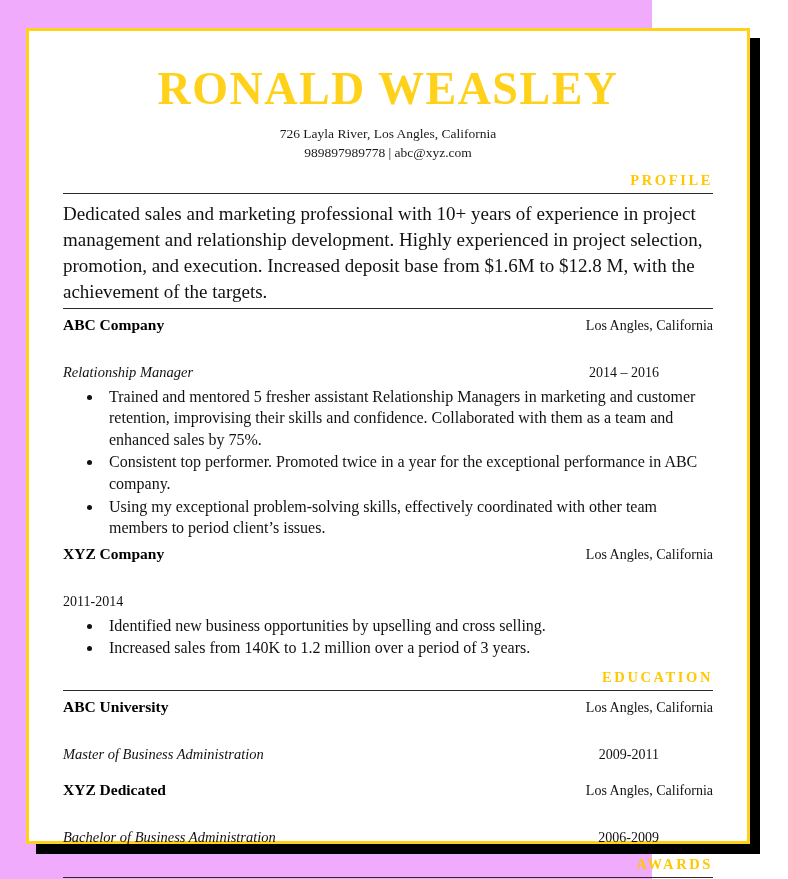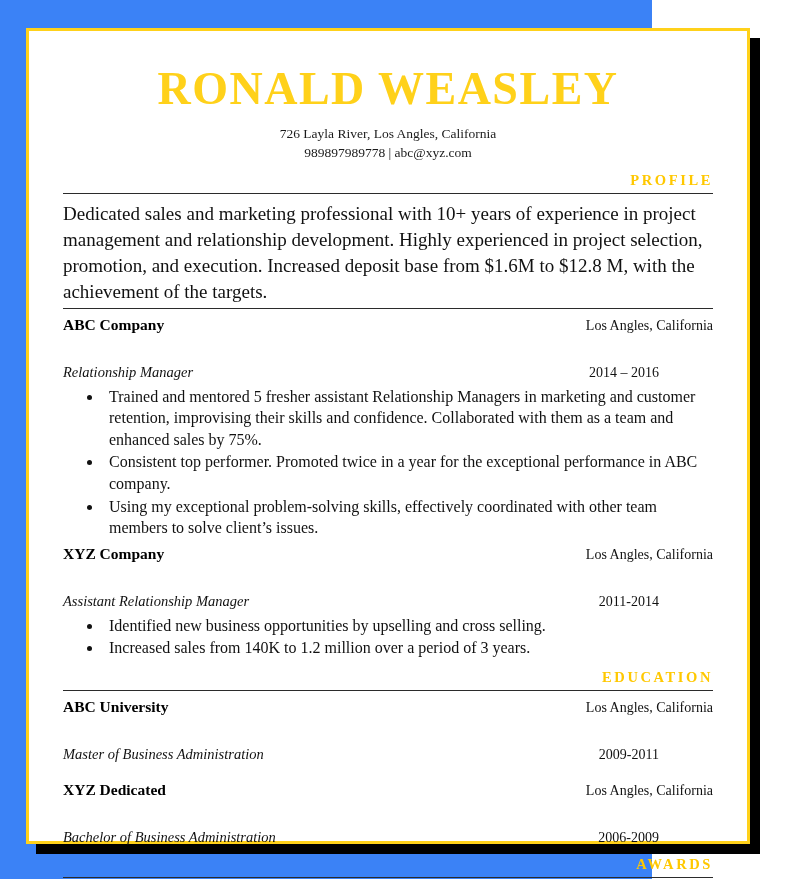--- a/index.html
+++ b/index.html
@@ -10,21 +10,21 @@
     width: 788px;
     height: 879px;
     background: #ffffff;
     font-family: "Liberation Serif", serif;
     overflow: hidden;
   }
   .page {
     position: relative;
     width: 652px;
     height: 879px;
-    background: #3b82f6;
+    background: #f0abfc;
     box-sizing: border-box;
   }
   .shadow {
     position: absolute;
     left: 36px;
     top: 38px;
     width: 724px;
     height: 816px;
     background: #000000;
   }
@@ -156,31 +156,30 @@
         <span class="entry-org">ABC Company</span>
         <span class="entry-loc">Los Angles, California</span>
       </div>
       <div class="entry-sub">
         <span class="entry-role">Relationship Manager</span>
         <span class="entry-date">2014 – 2016</span>
       </div>
       <ul class="bullets">
         <li>Trained and mentored 5 fresher assistant Relationship Managers in marketing and customer retention, improvising their skills and confidence.  Collaborated with them as a team and enhanced sales by 75%.</li>
         <li>Consistent top performer. Promoted twice in a year for the exceptional performance in ABC company.</li>
-        <li>Using my exceptional problem-solving skills, effectively coordinated with other team members to solve client’s issues.</li>
+        <li>Using my exceptional problem-solving skills, effectively coordinated with other team members to period client’s issues.</li>
       </ul>
     </div>
 
     <div>
       <div class="entry-head">
         <span class="entry-org">XYZ Company</span>
         <span class="entry-loc">Los Angles, California</span>
       </div>
       <div class="entry-sub">
-        <span class="entry-role">Assistant Relationship Manager</span>
         <span class="entry-date">2011-2014</span>
       </div>
       <ul class="bullets">
         <li>Identified new business opportunities by upselling and cross selling.</li>
         <li>Increased sales from 140K to 1.2 million over a period of 3 years.</li>
       </ul>
     </div>
 
     <div class="section-title">EDUCATION</div>
     <hr class="rule">

